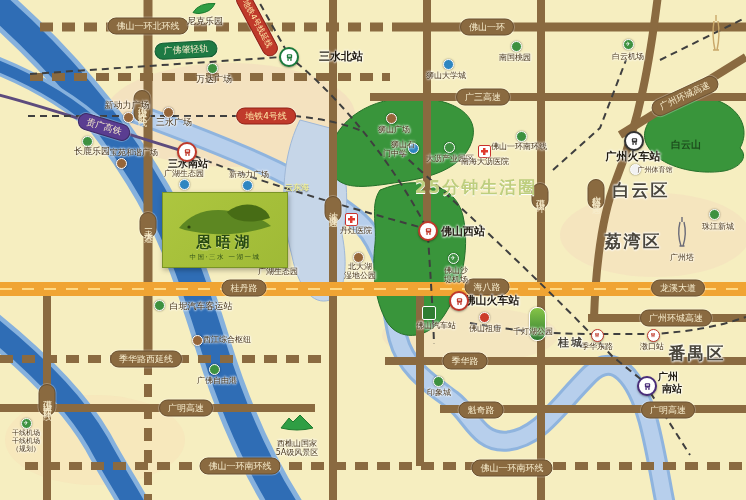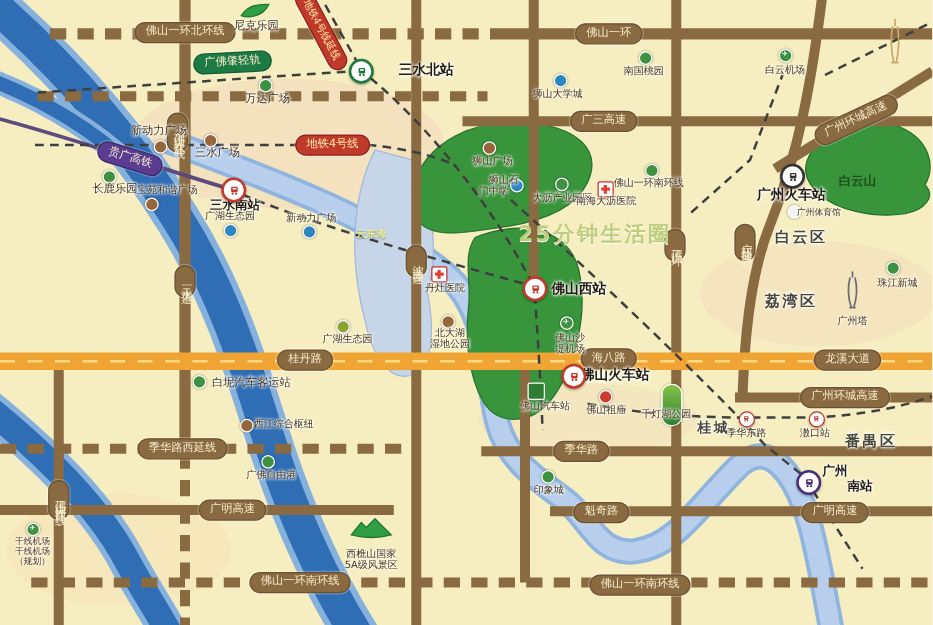--- a/index.html
+++ b/index.html
@@ -5,21 +5,21 @@
   html,body{margin:0;padding:0}
   #map{position:relative;width:746px;height:500px;overflow:hidden;background:var(--bg,#f6eec0);
        font-family:"DejaVu Sans","Liberation Sans",sans-serif}
   #bgsvg{position:absolute;left:0;top:0;z-index:0}
   .lb{position:absolute;transform:translate(-50%,-50%);white-space:nowrap;color:#463318;font-size:9px;z-index:5;
       text-shadow:0 1px 2px rgba(255,255,255,.95),0 -1px 2px rgba(255,255,255,.95),1px 0 2px rgba(255,255,255,.95)}
   .lb.b{font-weight:bold;color:#201a10;font-size:11px}
   .lb.b10{font-weight:bold;color:#201a10;font-size:10px}
   .lb.s8{font-size:8px}
   .lb.s7{font-size:7px}
-  .dist{font-size:12px;font-weight:bold;color:#4a463c;letter-spacing:2px}
+  .dist{font-size:17px;font-weight:bold;color:#4a463c;letter-spacing:2px}
   .circle-lb{font-size:17px;font-weight:bold;color:var(--lifec,#bece7e);letter-spacing:2px;text-shadow:0 1px 0 #fff}
   .pill{position:absolute;transform:translate(-50%,-50%);background:var(--road,#8a6a40);color:#f7eccb;font-size:9px;
         line-height:1;padding:3px 8px;border-radius:9px;border:1px solid #6b5130;white-space:nowrap;z-index:4;
         box-shadow:0 0 0 1px rgba(255,255,255,.25)}
   .pill.v{writing-mode:vertical-rl;padding:8px 3px;letter-spacing:2px}
   .pill.green{background:var(--railg,#1e7a44);border-color:#145c31}
   .pill.red{background:var(--metro,#c03a2b);border-color:#8f2015;color:#ffe9a8}
   .pill.purple{background:var(--railp,#5a3d91);border-color:#3d2a66}
   .dot{position:absolute;width:9px;height:9px;margin:-4.5px;border-radius:50%;border:1px solid #fff;
        box-shadow:0 0 2px rgba(0,0,0,.45);z-index:4;display:flex;align-items:center;justify-content:center;
@@ -185,34 +185,43 @@
         <use href="#train"></use>
       </svg>
     </span>
   <div class="lb b" style="left:633px;top:156px">广州火车站</div>
   <span class="st" style="left:645px;top:384px;--c:#4a2d7a">
       <svg viewBox="0 0 12 12">
         <use href="#train"></use>
       </svg>
     </span>
   <div class="lb b10" style="left:668px;top:377px">广州</div>
-  <div class="lb b10" style="left:688px;top:389px">南站</div>
+  <div class="lb b10" style="left:672px;top:389px">南站</div>
   <span class="st sm" style="left:596px;top:334px;--c:#c0392b">
       <svg viewBox="0 0 12 12">
         <use href="#train"></use>
       </svg>
     </span>
   <div class="lb s8" style="left:597px;top:346px">季华东路</div>
   <span class="st sm" style="left:652px;top:334px;--c:#c0392b">
       <svg viewBox="0 0 12 12">
         <use href="#train"></use>
       </svg>
     </span>
   <div class="lb s8" style="left:652px;top:346px">漖口站</div>
 
+  <div class="logo">
+    <svg width="100" height="36" viewBox="0 0 100 36">
+      <path d="M4,28 Q22,6 55,11 Q85,16 96,26 Q66,36 38,34 Q14,32 4,28 Z" fill="#5d8722"></path>
+      <path d="M52,12 Q66,1 82,6 Q93,10 95,18 Q78,24 63,20 Q55,17 52,12 Z" fill="#476c15"></path>
+      <circle cx="14" cy="27" r="1.6" fill="#2c4410"></circle>
+    </svg>
+    <div class="t">恩晤湖</div>
+    <div class="s">中国·三水 一湖一城</div>
+  </div>
 
   <div class="lb circle-lb" style="left:476px;top:187px">25分钟生活圈</div>
   <div class="lb dist" style="left:641px;top:190px">白云区</div>
   <div class="lb dist" style="left:633px;top:241px">荔湾区</div>
   <div class="lb dist" style="left:697px;top:353px">番禺区</div>
   <div class="lb dist" style="left:571px;top:342px;font-size:11px">桂城</div>
 
   <span class="icon" style="left:204px;top:9px"><svg width="26" height="14" viewBox="0 0 26 14">
         <path d="M2,12 Q8,2 24,3 Q20,12 8,13 Q4,13 2,12 Z" fill="#2f9e44" stroke="#1e7a2e"></path>
       </svg></span>

